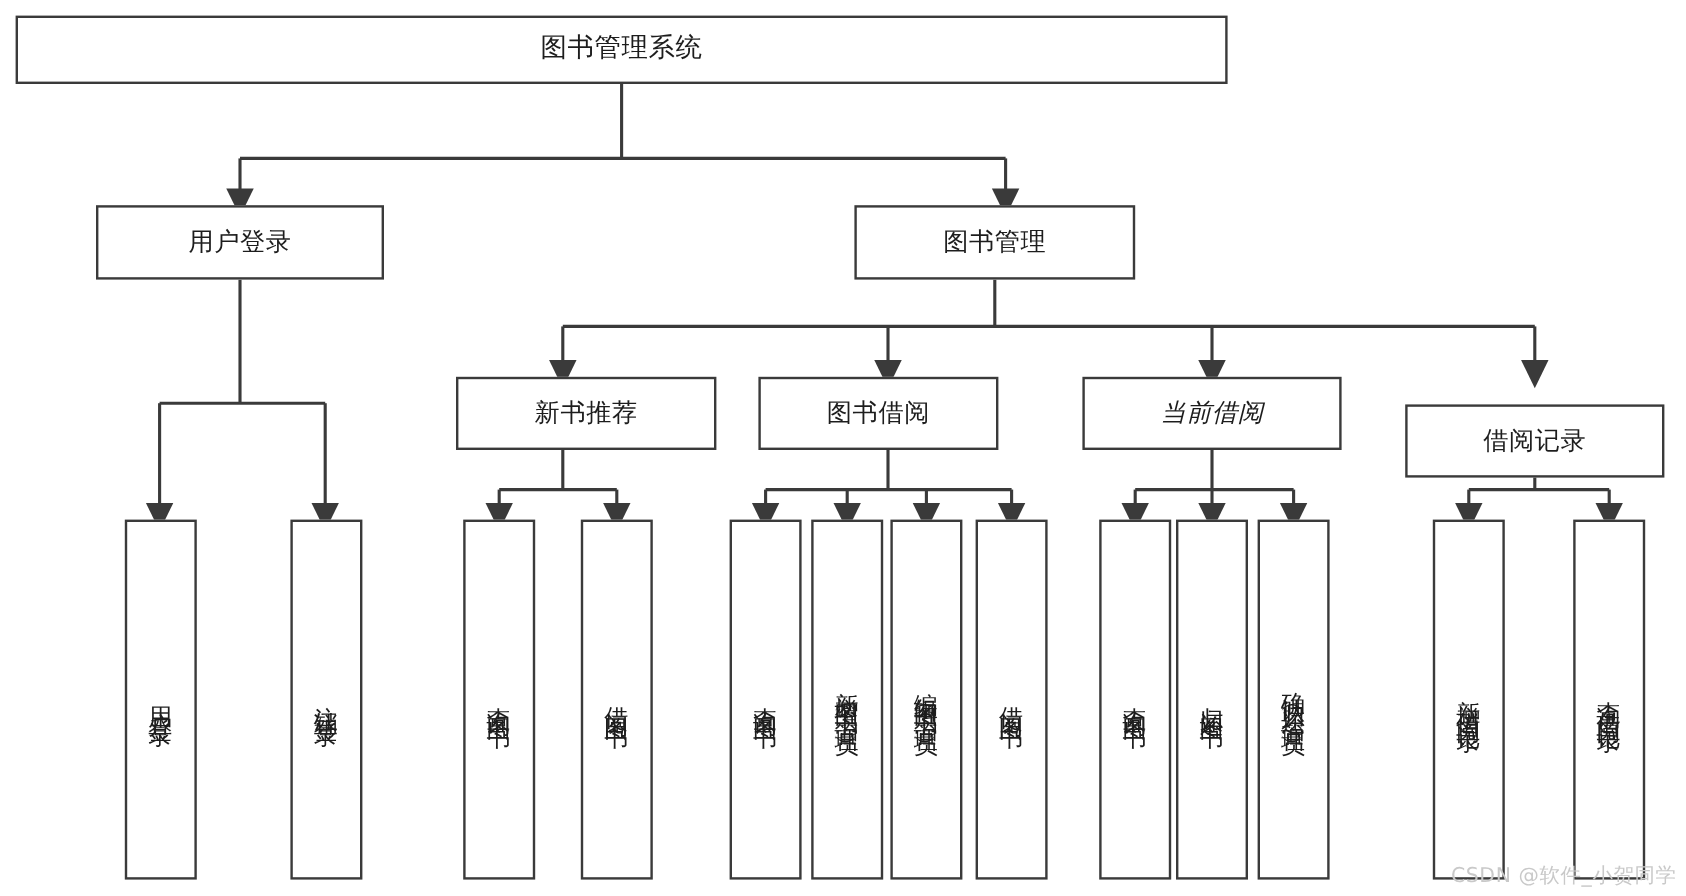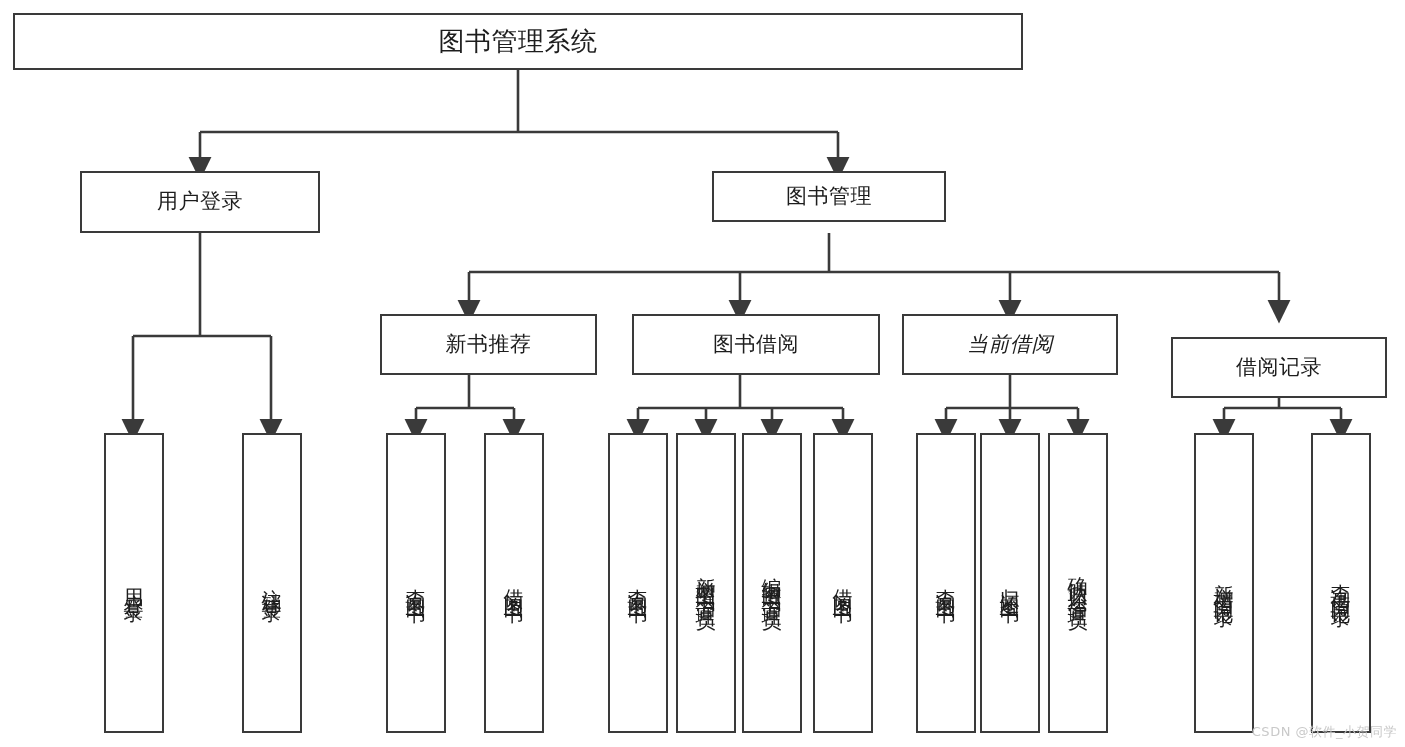--- a/index.html
+++ b/index.html
@@ -36,21 +36,21 @@
     justify-content: center;
     color: #1d1d1d;
   }
   .node.h {
     
     font-size: 21px;
     line-height: 1.2;
     letter-spacing: 0.5px;
   }
   .node.root {
-    font-size: 26px;
+    font-size: 22px;
   }
   .node.v {
     
     font-size: 20px;
     padding: 6px 0;
     align-items: center;
     justify-content: center;
   }
   .vtext {
     writing-mode: vertical-rl;
@@ -58,21 +58,21 @@
     -webkit-text-orientation: upright;
     letter-spacing: 5px;
     line-height: 1;
     white-space: nowrap;
     text-align: center;
   }
   #watermark {
     position: absolute;
     right: 8px;
     bottom: 6px;
-    font-size: 13px;
+    font-size: 17px;
     color: #c9c9c9;
     letter-spacing: 0.5px;
     white-space: nowrap;
     user-select: none;
   }
 </style>
 </head>
 <body>
 
 <div id="diagram-root">
@@ -127,28 +127,28 @@
     </g>
   </svg>
 
   <div class="node h root" style="left:13px; top:13px; width:1010px; height:57px;">
     <span>图书管理系统</span>
   </div>
 
   <div class="node h" style="left:80px; top:171px; width:240px; height:62px;">
     <span>用户登录</span>
   </div>
-  <div class="node h" style="left:712px; top:171px; width:234px; height:51px;">
+  <div class="node h" style="left:712px; top:171px; width:234px; height:62px;">
     <span>图书管理</span>
   </div>
 
   <div class="node h" style="left:360px; top:314px; width:217px; height:61px;margin-left:20px;">
     <span>新书推荐</span>
   </div>
-  <div class="node h" style="left:632px; top:314px; width:248px; height:61px;">
+  <div class="node h" style="left:632px; top:314px; width:200px; height:61px;">
     <span>图书借阅</span>
   </div>
   <div class="node h" style="left:902px; top:314px; width:216px; height:61px;font-style:italic;">
     <span>当前借阅</span>
   </div>
   <div class="node h" style="left:1171px; top:314px; width:216px; height:61px;margin-top:23px;">
     <span>借阅记录</span>
   </div>
 
   <div class="node v" style="left:104px; top:433px; width:60px; height:300px;">

